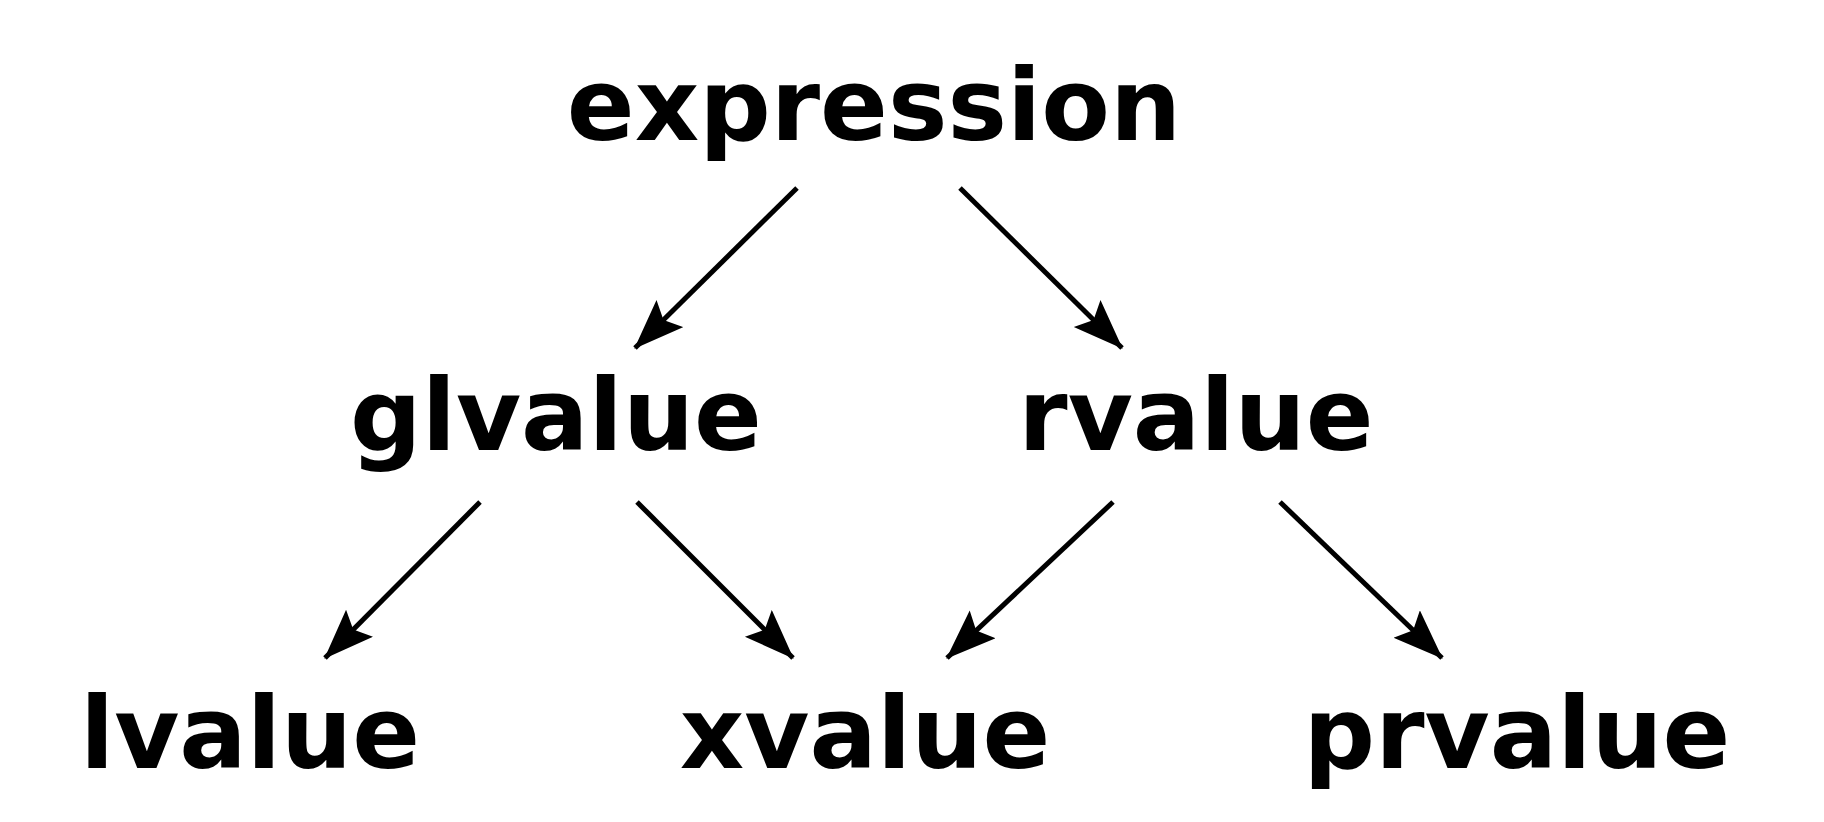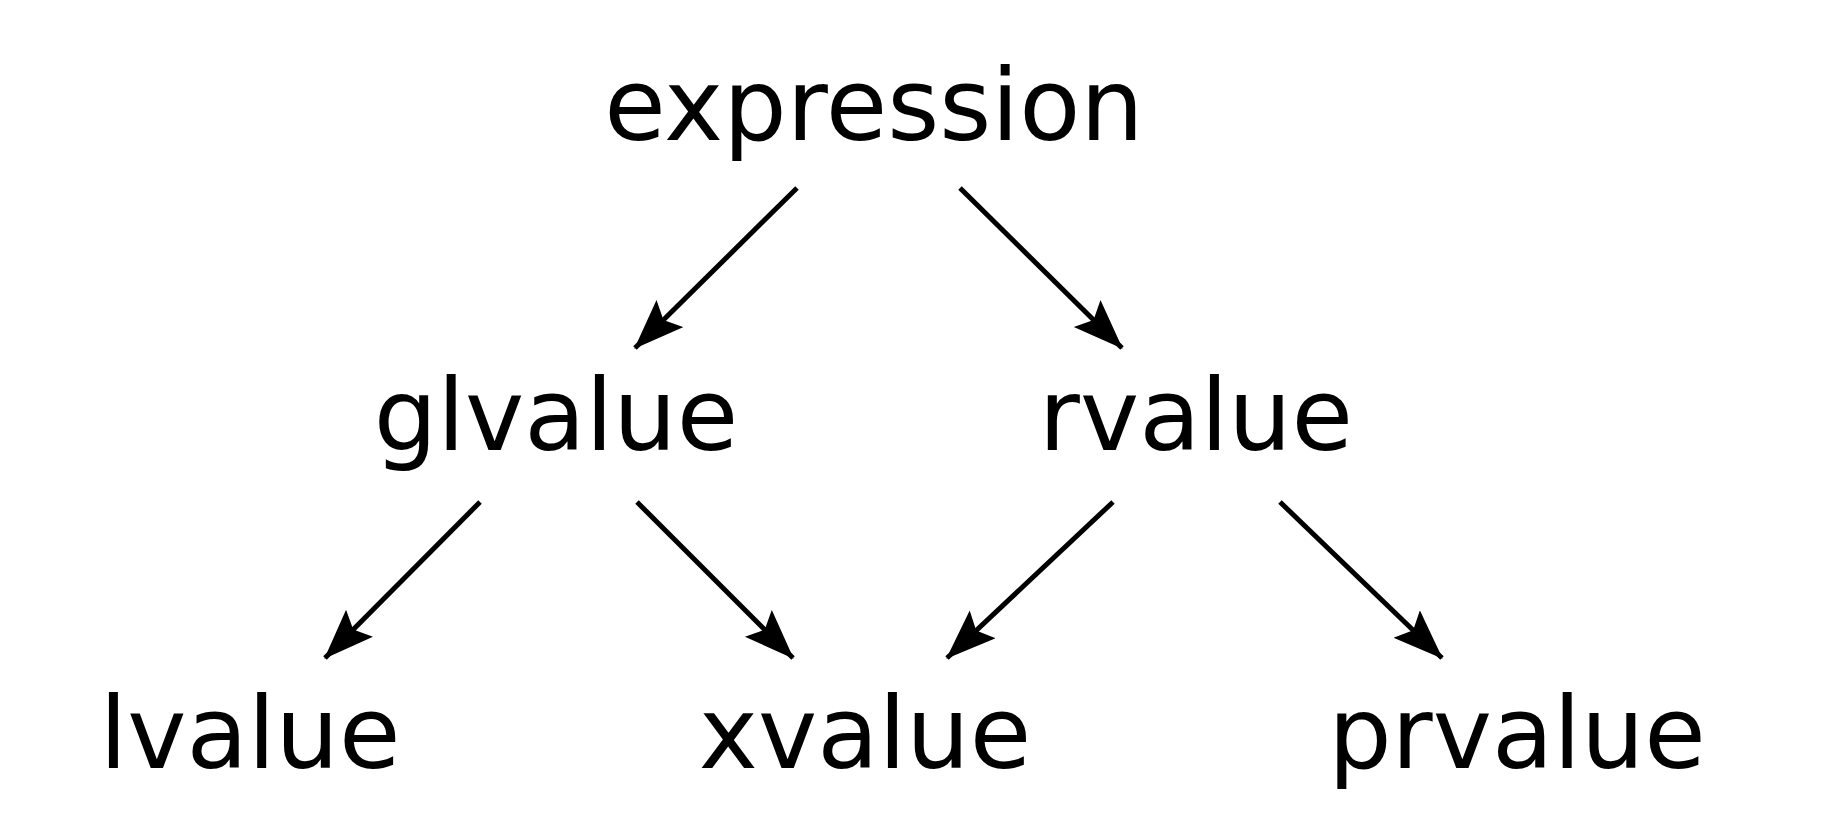--- a/index.html
+++ b/index.html
@@ -8,20 +8,21 @@
     background: #ffffff;
     width: 1824px;
     height: 822px;
     overflow: hidden;
   }
   .diagram-wrap {
     position: relative;
     width: 1824px;
     height: 822px;
     background: #ffffff;
+    font-weight: bold;
   }
   svg.value-tree {
     display: block;
     width: 1824px;
     height: 822px;
   }
   svg.value-tree text {
     font-family: "DejaVu Sans", "Liberation Sans", sans-serif;
     font-size: 100px;
     fill: #000000;

